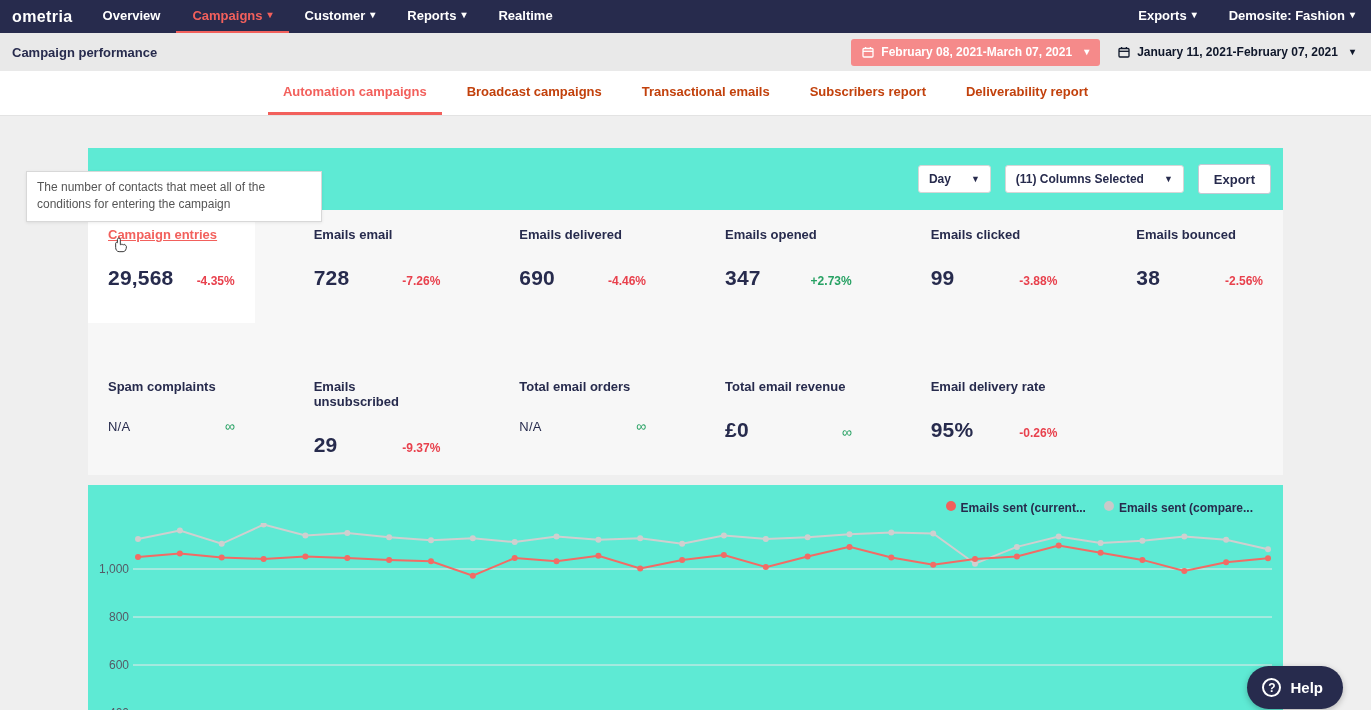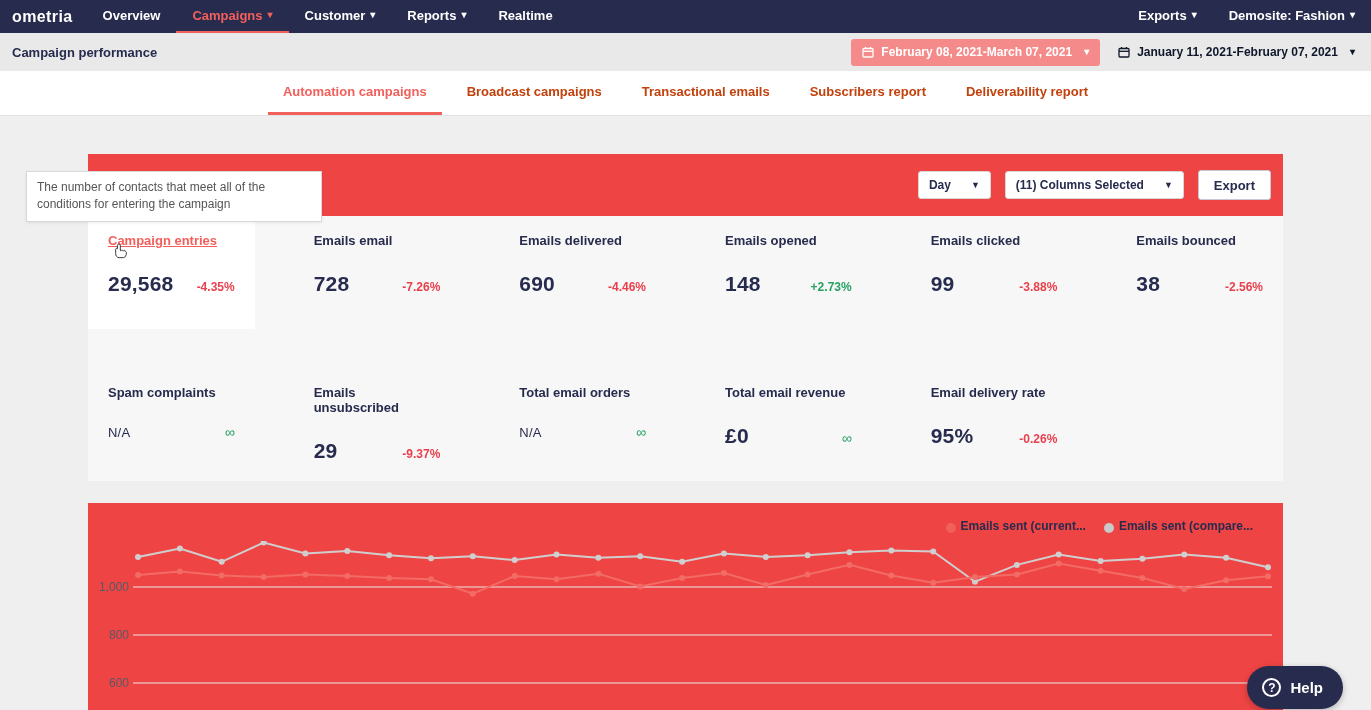--- a/index.html
+++ b/index.html
@@ -23,21 +23,21 @@
   .date-compare { display:flex; align-items:center; gap:7px; color:#0f172a; font-size:12px; font-weight:700; cursor:pointer; padding:0 4px; }
 
   
   .tabbar { background:#fff; height:45px; display:flex; justify-content:center; gap:10px; border-bottom:1px solid #e3e3e3; }
   .tab { display:flex; align-items:center; padding:0 15px; font-size:13px; font-weight:600; color:#c2410c;
     border-bottom:3px solid transparent; cursor:pointer; }
   .tab.active { color:#f2605c; border-bottom-color:#f2605c; }
 
   
   .content { padding-top:29px; }
-  .card { width:1195px; margin:9px auto; background:#ef4444; }
+  .card { width:1195px; margin:3px auto; background:#5eead4; }
   .controls { display:flex; justify-content:flex-end; align-items:center; gap:14px; padding:16px 12px 16px; }
   .select { height:28px; border:1px solid #d6d6d6; border-radius:3px; background:#fff; display:flex; align-items:center;
     gap:20px; padding:0 10px; font-size:12px; font-weight:600; color:#272b4d; cursor:pointer; }
   .sel-caret { font-size:9px; color:#272b4d; }
   .export-btn { height:30px; border:1px solid #c4c9d4; border-radius:3px; background:#fff; font-weight:700;
     font-size:13px; color:#272b4d; padding:0 15px; cursor:pointer; font-family:inherit; }
 
   
   .metrics { display:grid; grid-template-columns:repeat(6,1fr); background:#f7f7f7;gap:39px; }
   .mcell { height:113px; padding:17px 20px 0; position:relative; }
@@ -50,21 +50,21 @@
   .mdelta { font-size:12px; font-weight:600; }
   .mdelta.neg { color:#e8414d; }
   .mdelta.pos { color:#27a163; }
   .mdelta.inf { color:#27a163; font-size:14px; font-weight:400; }
   .hand-cursor { position:absolute; left:24px; top:27px; }
 
   .gap4 { height:4px; }
 
   
   .legend { display:flex; justify-content:flex-end; gap:18px; padding:16px 30px 0; }
-  .legend-item { display:flex; align-items:flex-end; gap:5px; font-size:12px; font-weight:600; color:#272b4d; cursor:pointer; }
+  .legend-item { display:flex; align-items:flex-start; gap:5px; font-size:12px; font-weight:600; color:#272b4d; cursor:pointer; }
   .legend-dot { width:10px; height:10px; border-radius:50%; background:#ccc; }
   #chart-svg { display:block; margin-top:8px; }
   text.tick { font-size:12px; fill:#555a66; font-family:"Liberation Sans", sans-serif; }
 
   
   .tooltip { position:absolute; left:26px; top:171px; width:296px; background:#fff; border:1px solid #d8d8d8;
     box-shadow:0 1px 3px rgba(0,0,0,.08); padding:7px 10px; font-size:12px; color:#555; line-height:1.45; z-index:5; }
 
   
   .help-btn { position:absolute; right:28px; bottom:1px; height:43px; background:#272b4d; color:#fff; border:none;
@@ -161,21 +161,21 @@
       <div class="mcell">
         <div class="mlabel">Emails delivered</div>
         <div class="mvalue-row">
           <span class="mvalue">690</span>
           <span class="mdelta neg">-4.46%</span>
         </div>
       </div>
       <div class="mcell">
         <div class="mlabel">Emails opened</div>
         <div class="mvalue-row">
-          <span class="mvalue">148</span>
+          <span class="mvalue">347</span>
           <span class="mdelta pos">+2.73%</span>
         </div>
       </div>
       <div class="mcell">
         <div class="mlabel">Emails clicked</div>
         <div class="mvalue-row">
           <span class="mvalue">99</span>
           <span class="mdelta neg">-3.88%</span>
         </div>
       </div>

